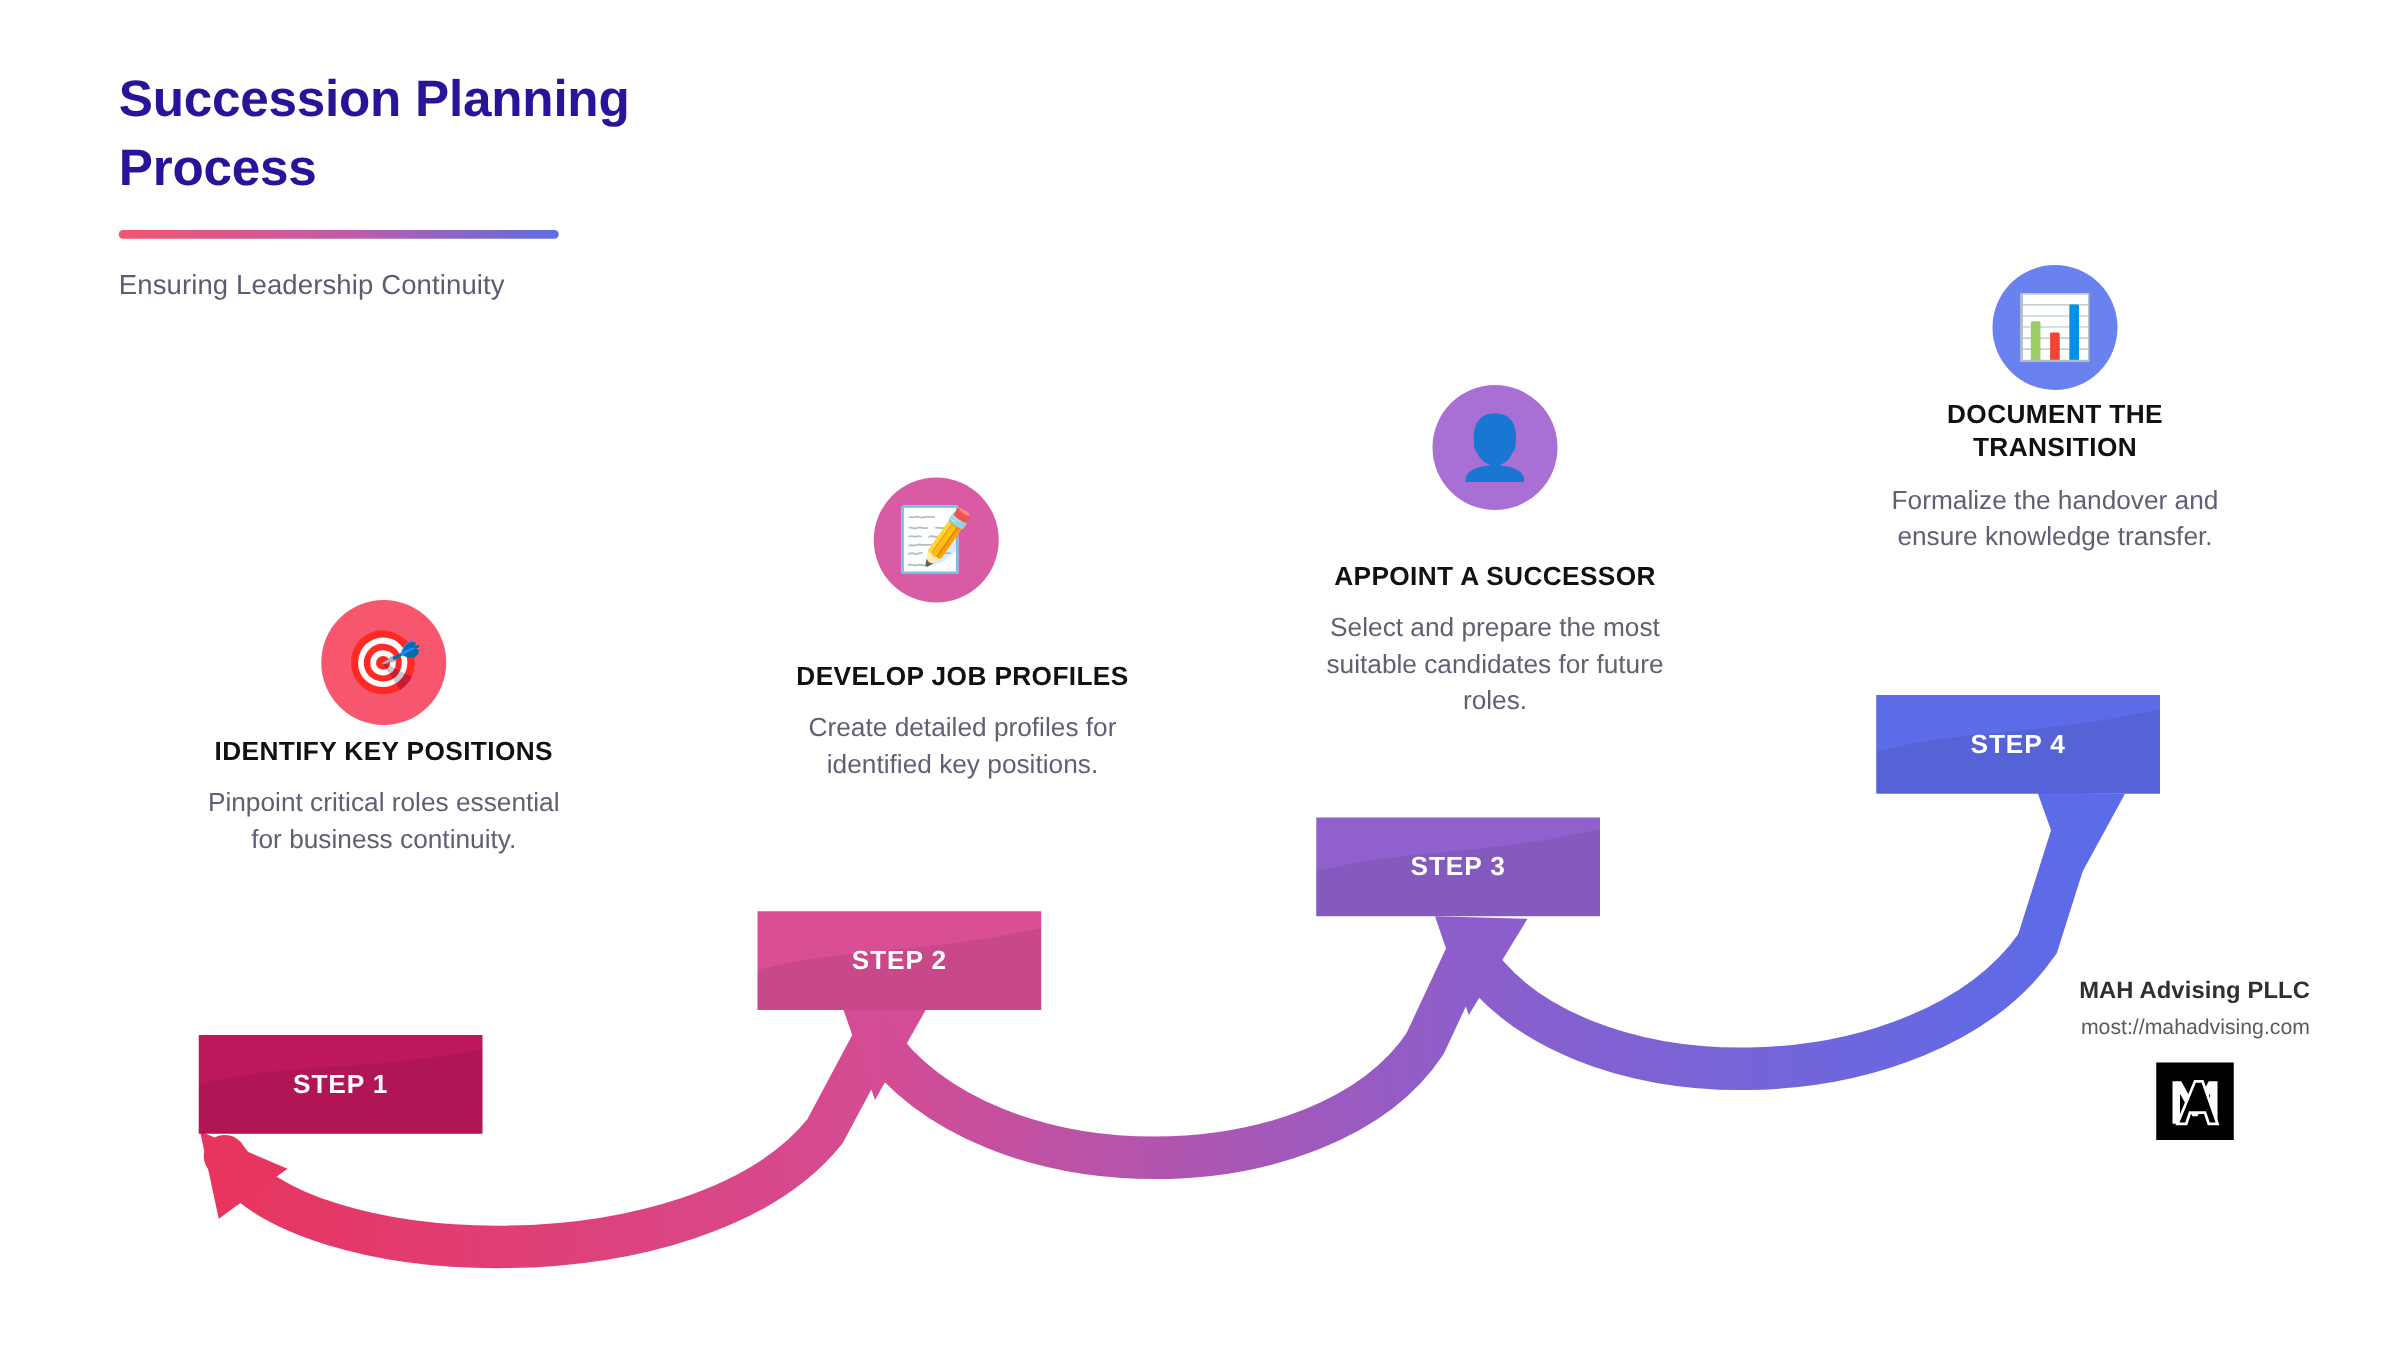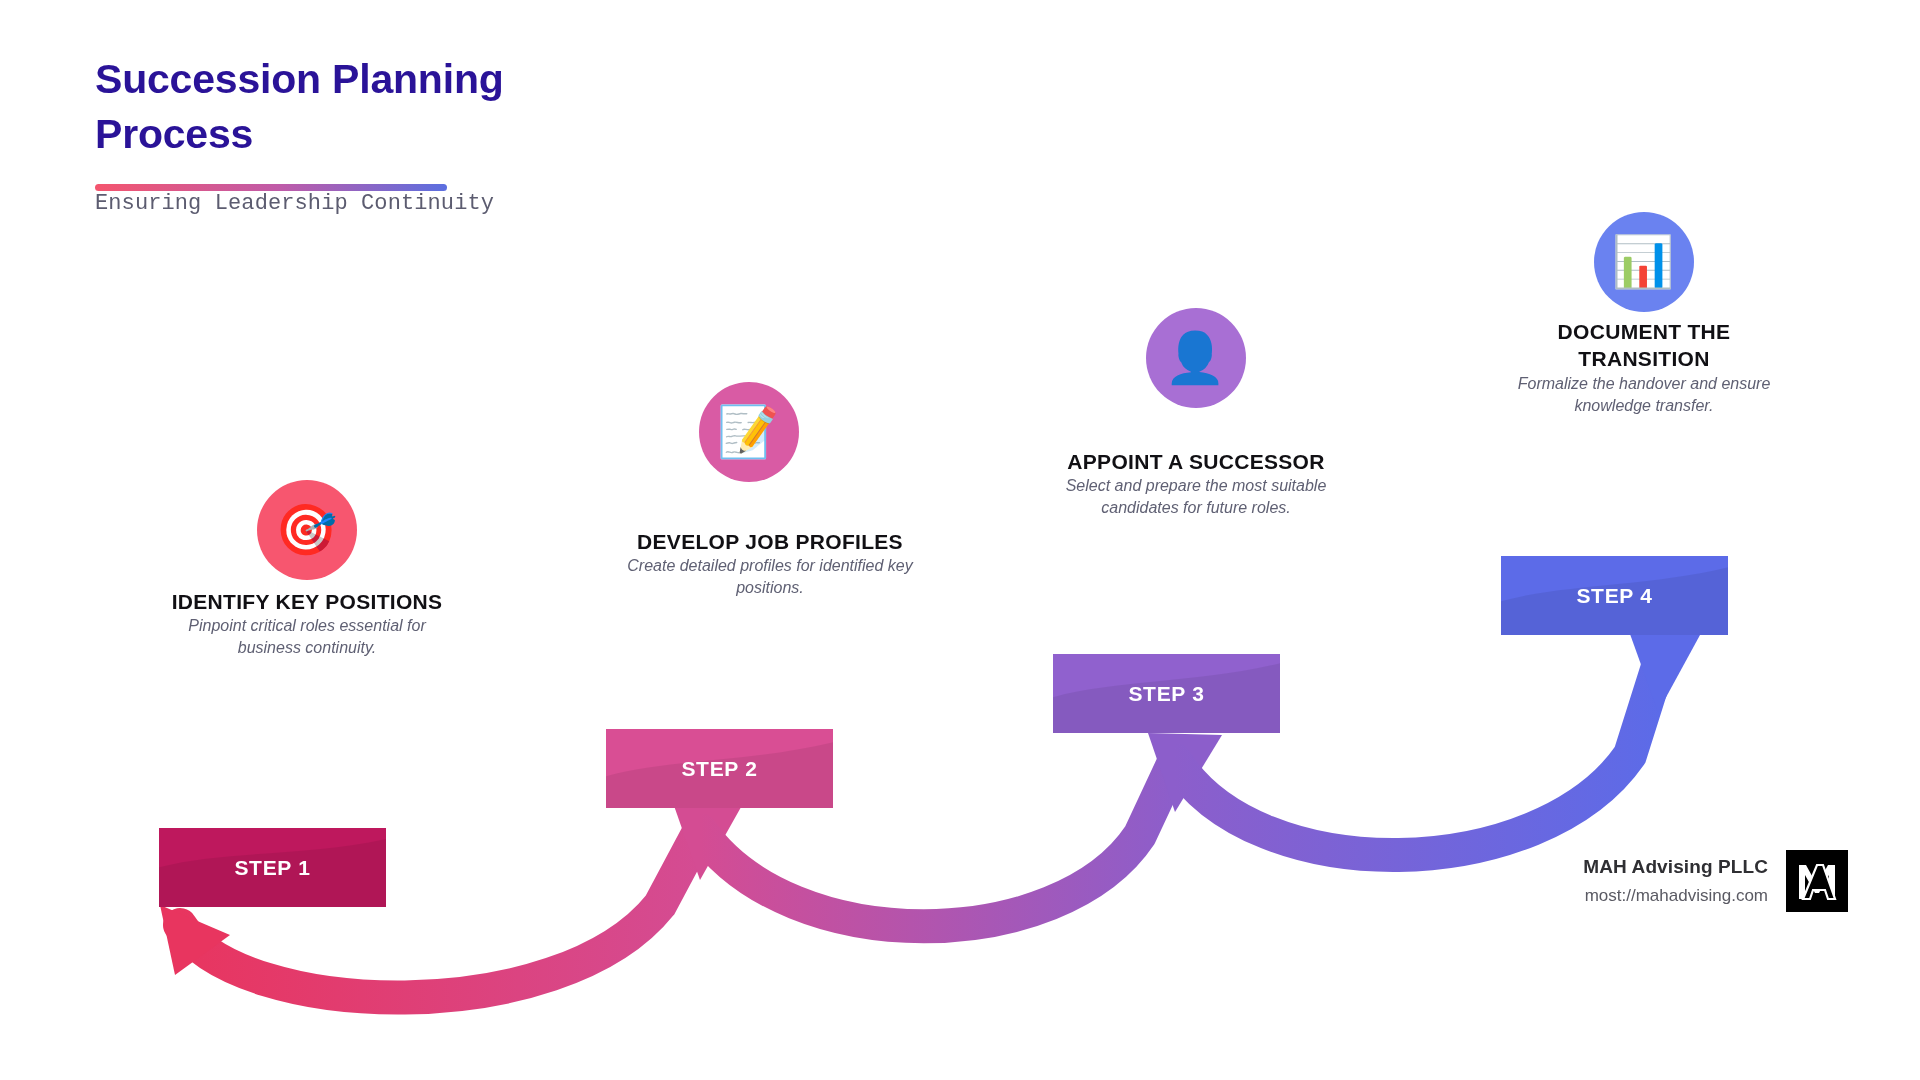--- a/index.html
+++ b/index.html
@@ -33,24 +33,24 @@
 
   .divider {
     margin-top: 22px;
     width: 352px;
     height: 7px;
     border-radius: 4px;
     background: linear-gradient(90deg, #F4556E 0%, #C05BA8 52%, #5B6FE0 100%);
   }
 
   .subtitle {
+    margin-top: 24px;
     font-size: 22px;
     color: #5C5C70;
     letter-spacing: 0.1px;
-    font-family: Liberation Mono, monospace;
   }
 
   
   #ribbon {
     position: absolute;
     left: 0; top: 0;
     width: 1920px; height: 1080px;
     pointer-events: none;
   }
 
@@ -76,24 +76,24 @@
 
   .step-heading {
     font-size: 21px;
     font-weight: bold;
     color: #111014;
     letter-spacing: 0.3px;
     line-height: 1.3;
   }
 
   .step-desc {
-    font-size: 16px;
+    margin-top: 14px;
+    font-size: 21px;
     color: #5F6073;
     line-height: 1.38;
-    font-style: italic;
   }
 
   .step-bar {
     position: absolute;
     width: 227px;
     height: 79px;
     display: flex;
     align-items: center;
     justify-content: center;
     overflow: hidden;
@@ -116,20 +116,21 @@
   }
 
   
   .footer {
     position: absolute;
     right: 72px;
     bottom: 68px;
     display: flex;
     align-items: center;
     gap: 18px;
+    flex-direction: column;
   }
 
   .footer-text { text-align: right; }
 
   .footer-name {
     font-size: 19px;
     font-weight: bold;
     color: #2F2F33;
     letter-spacing: 0.1px;
   }

